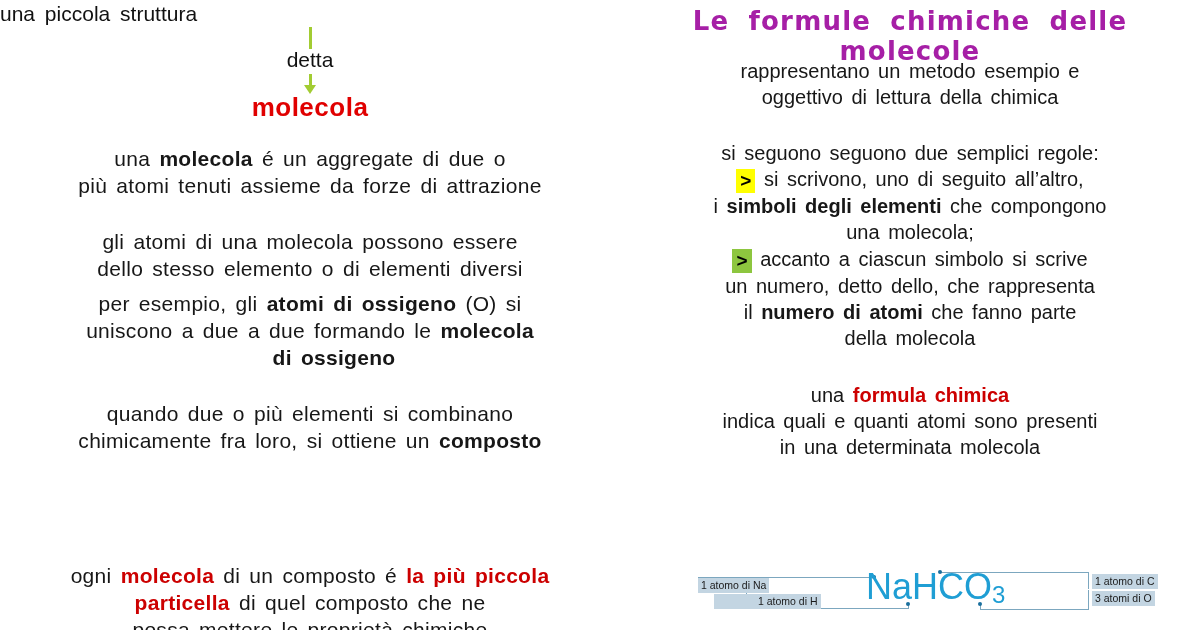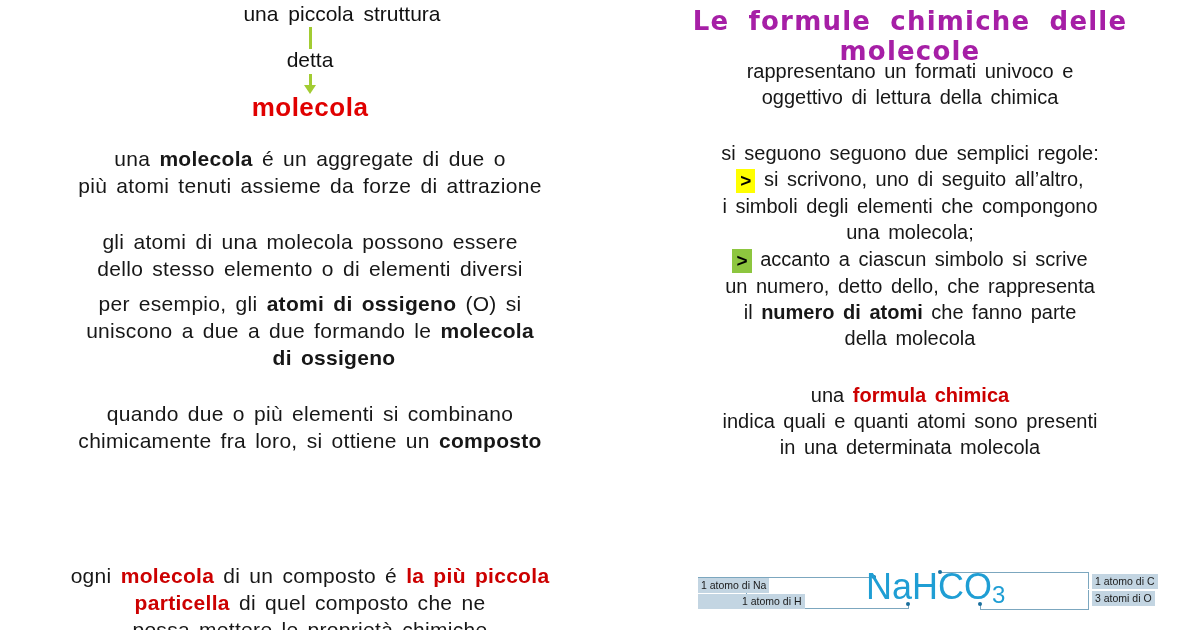--- a/index.html
+++ b/index.html
@@ -51,25 +51,24 @@
     color: #e00000;
     font-weight: bold;
     font-size: 26px;
     letter-spacing: 0.5px;
   }
 
   
   .l-top {
     position: absolute;
     left: 0; top: 0; width: 620px;
-    text-align: center;
+    text-align: left;
     font-size: 21px;
     line-height: 27px;
     word-spacing: 4px;
-    padding-left: 32px;
   }
 
   
   .arrow-stem {
     position: absolute;
     width: 3px;
     background: #a2cc32;
   }
   .arrow-head {
     position: absolute;
@@ -220,29 +219,29 @@
         <div class="ptxt"><span class="red">particella</span><span>  di  quel  composto  che  ne</span></div>
         <div class="ptxt"><span>possa  mettere le  proprietà  chimiche</span></div>
       </div>
   </div>
 
   <div class="col-right">
 
     <div class="r-title">Le   formule    chimiche    delle    molecole</div>
 
     <div class="rblk" style="top:58px;">
-        <div><span>rappresentano  un  formati  univoco  e</span></div>
+        <div><span>rappresentano  un  metodo  esempio  e</span></div>
         <div><span>oggettivo  di  lettura  della  chimica</span></div>
       </div>
     <div class="rblk" style="top:140px;">
         <div><span>si  seguono  seguono  due  semplici  regole:</span></div>
       </div>
     <div class="rblk" style="top:166px;">
         <div><span class="bullet bullet-yellow">&gt;</span><span> si  scrivono,  uno di  seguito  all’altro,</span></div>
-        <div><span>i  </span><span style="font-weight: normal;">simboli  degli  elementi</span><span>  che   compongono</span></div>
+        <div><span>i  </span><span style="font-weight: bold;">simboli  degli  elementi</span><span>  che   compongono</span></div>
         <div><span>una  molecola;</span></div>
       </div>
     <div class="rblk" style="top:246px;">
         <div><span class="bullet bullet-green">&gt;</span><span> accanto  a  ciascun  simbolo  si  scrive</span></div>
         <div><span>un  numero,  detto  dello,  che  rappresenta</span></div>
         <div><span>il  </span><span style="font-weight: bold;">numero  di  atomi</span><span>  che  fanno  parte</span></div>
         <div><span>della  molecola</span></div>
       </div>
     <div class="rblk" style="top:382px;">
         <div><span>una  </span><span class="red">formula  chimica</span></div>
@@ -266,19 +265,19 @@
       <div class="cline" style="left:290px; top:44px; width:1px;  height:6px;"></div>
 
       <div class="cdot" style="left:182px; top:15px;"></div>
       <div class="cdot" style="left:216px; top:42px;"></div>
       <div class="cdot" style="left:248px; top:10px;"></div>
       <div class="cdot" style="left:288px; top:42px;"></div>
 
       <div class="formula"><span>NaHCO</span><sub>3</sub></div>
 
       <div class="callout-label" style="left:8px;  top:18px;">1 atomo di Na</div>
-      <div class="callout-label" style="left:8px;  top:34px;padding-left:44px;">1 atomo di H</div>
+      <div class="callout-label" style="left:24px;  top:34px;padding-left:44px;">1 atomo di H</div>
       <div class="callout-label" style="left:402px; top:14px;">1 atomo di C</div>
       <div class="callout-label" style="left:402px; top:31px;">3 atomi di O</div>
     </div>
 
   </div>
 </div>
 
 </body></html>

